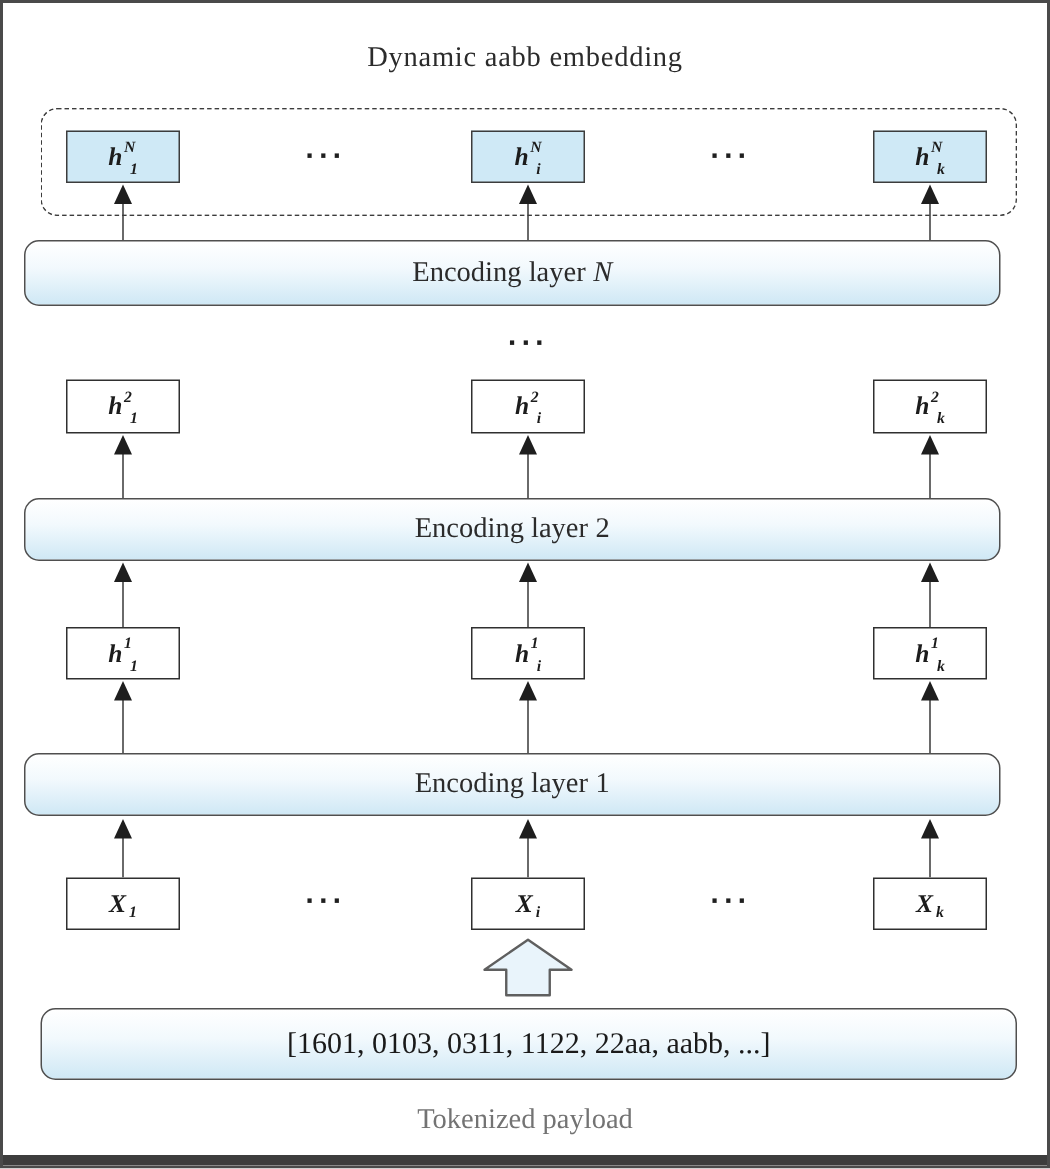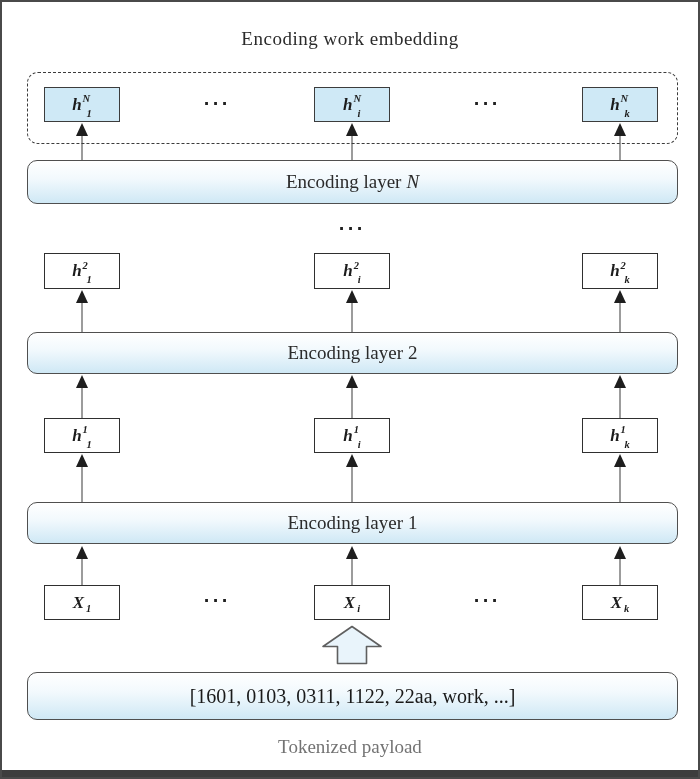--- a/index.html
+++ b/index.html
@@ -31,21 +31,21 @@
     font-size:10.5px; line-height:1; font-weight:600; margin-left:1px;
     transform:translateY(1px);
   }
   .supsub .sup { font-style:italic; margin-bottom:2px; }
   .supsub .sub { font-style:italic; margin-left:4px; transform:translateY(2px); }
   .sub-solo {
     font-size:10.5px; font-style:italic; font-weight:600;
     margin-left:2px; transform:translateY(6px);
   }
   .layer {
-    position:absolute; left:25px; width:651px; box-sizing:border-box;
+    position:absolute; left:14px; width:651px; box-sizing:border-box;
     border:1.6px solid #4f4f4f; border-radius:10px;
     background:linear-gradient(180deg,#ffffff 0%,#f2f9fd 42%,#cfe8f5 100%);
     display:flex; align-items:center; justify-content:center;
     font-size:19px; color:#2b2b2b;
   }
   .layer-var { margin-left:5px; }
   .mvar { font-style:italic; }
   .dots {
     position:absolute; width:60px; height:20px; line-height:20px; text-align:center;
     font-family:"DejaVu Sans", sans-serif; font-weight:bold; font-size:16px;
@@ -75,21 +75,21 @@
   }
   .bottom-bar {
     position:absolute; left:0; right:0; bottom:0; height:7px; background:#3d3d3d;
   }
 </style>
 </head>
 <body>
 
 <div class="page">
 
-  <div class="title">Encoding work embedding</div>
+  <div class="title">Dynamic aabb embedding</div>
 
   <div class="dashed-group"></div>
 
   <div class="node blue" style="left:42px;top:85px">
     <span class="mathlabel">
         <span>h</span>
         <span class="supsub">
           <span class="sup">N</span>
           <span class="sub">1</span>
         </span>
@@ -228,20 +228,20 @@
       </span>
   </div>
   <div class="dots" style="left:185px;top:589px">···</div>
   <div class="dots" style="left:455px;top:589px">···</div>
 
   <svg class="block-arrow" width="62" height="40" viewBox="0 0 62 40">
     <polygon points="31,1.5 60,21.5 45.5,21.5 45.5,38.5 16.5,38.5 16.5,21.5 2,21.5" fill="#e9f4fb" stroke="#5f5f5f" stroke-width="1.6" stroke-linejoin="round"></polygon>
   </svg>
 
   <div class="payload">
-    <span>[1601, 0103, 0311, 1122, 22aa, work, ...]</span>
+    <span>[1601, 0103, 0311, 1122, 22aa, aabb, ...]</span>
   </div>
 
   <div class="caption">Tokenized payload</div>
 
   <div class="bottom-bar"></div>
 
 </div>
 
 </body></html>

